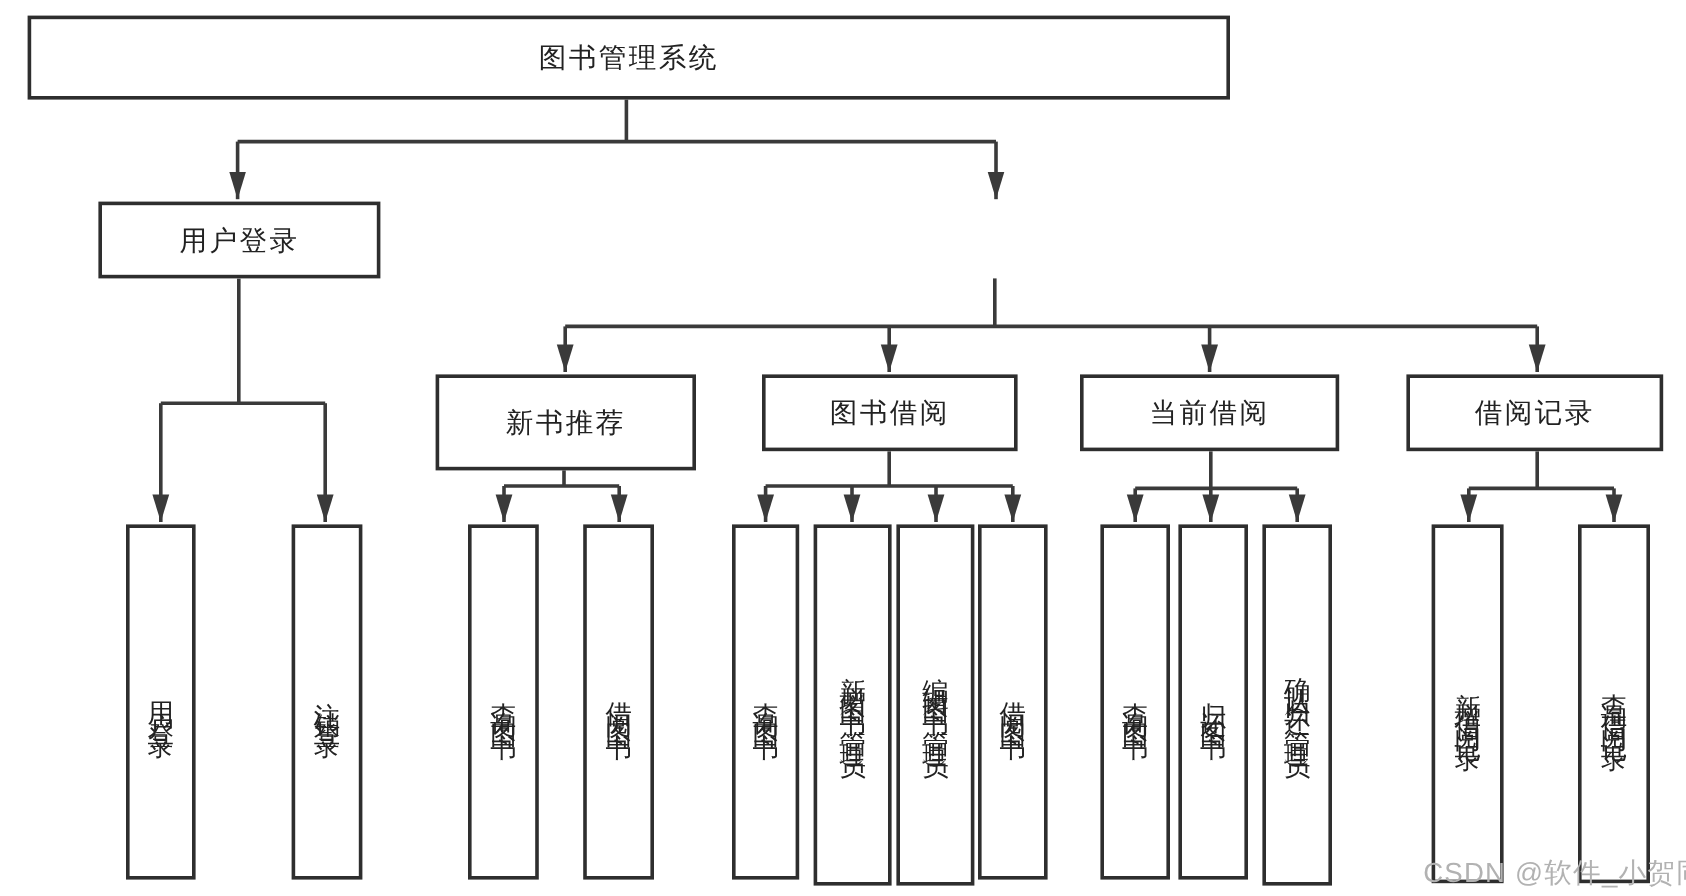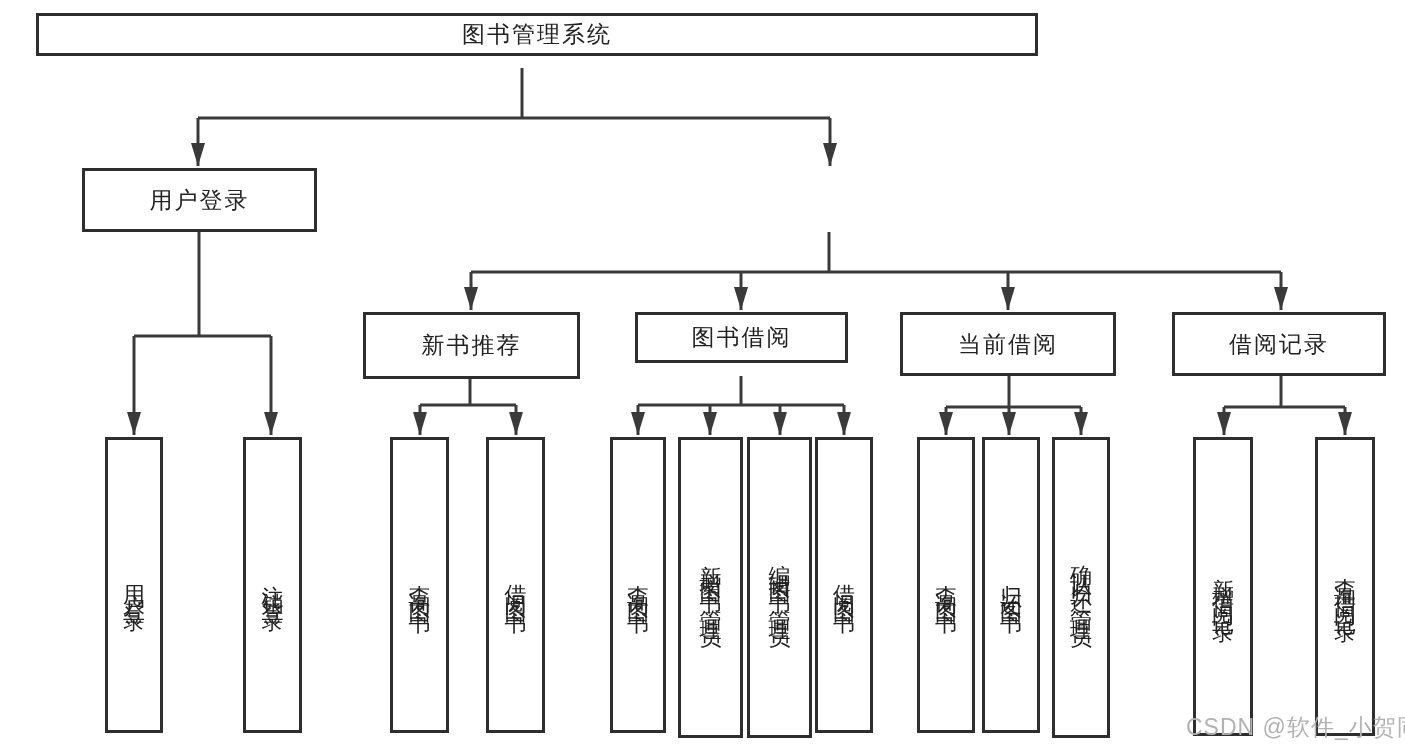--- a/index.html
+++ b/index.html
@@ -99,32 +99,32 @@
     <path d="M844 405 V435" marker-end="url(#arrowhead)"></path>
 
     <path d="M946 407 V435" marker-end="url(#arrowhead)"></path>
     <path d="M1009 407 V435" marker-end="url(#arrowhead)"></path>
     <path d="M1081 407 V435" marker-end="url(#arrowhead)"></path>
 
     <path d="M1224 407 V435" marker-end="url(#arrowhead)"></path>
     <path d="M1345 407 V435" marker-end="url(#arrowhead)"></path>
   </svg>
 
-  <div class="node hnode" style="left:36px; top:13px; width:1002px; height:43px;">
+  <div class="node hnode" style="left:23px; top:13px; width:1002px; height:70px;">
     <span>图书管理系统</span>
   </div>
 
   <div class="node hnode" style="left:82px; top:168px; width:235px; height:64px;">
     <span>用户登录</span>
   </div>
 
-  <div class="node hnode" style="left:363px; top:312px; width:217px; height:67px;">
+  <div class="node hnode" style="left:363px; top:312px; width:217px; height:80px;">
     <span>新书推荐</span>
   </div>
-  <div class="node hnode" style="left:635px; top:312px; width:213px; height:51px;">
+  <div class="node hnode" style="left:635px; top:312px; width:213px; height:64px;">
     <span>图书借阅</span>
   </div>
   <div class="node hnode" style="left:900px; top:312px; width:216px; height:64px;">
     <span>当前借阅</span>
   </div>
   <div class="node hnode" style="left:1172px; top:312px; width:214px; height:64px;">
     <span>借阅记录</span>
   </div>
 
   <div class="node vnode" style="left:105px; top:437px; width:58px; height:296px;">

